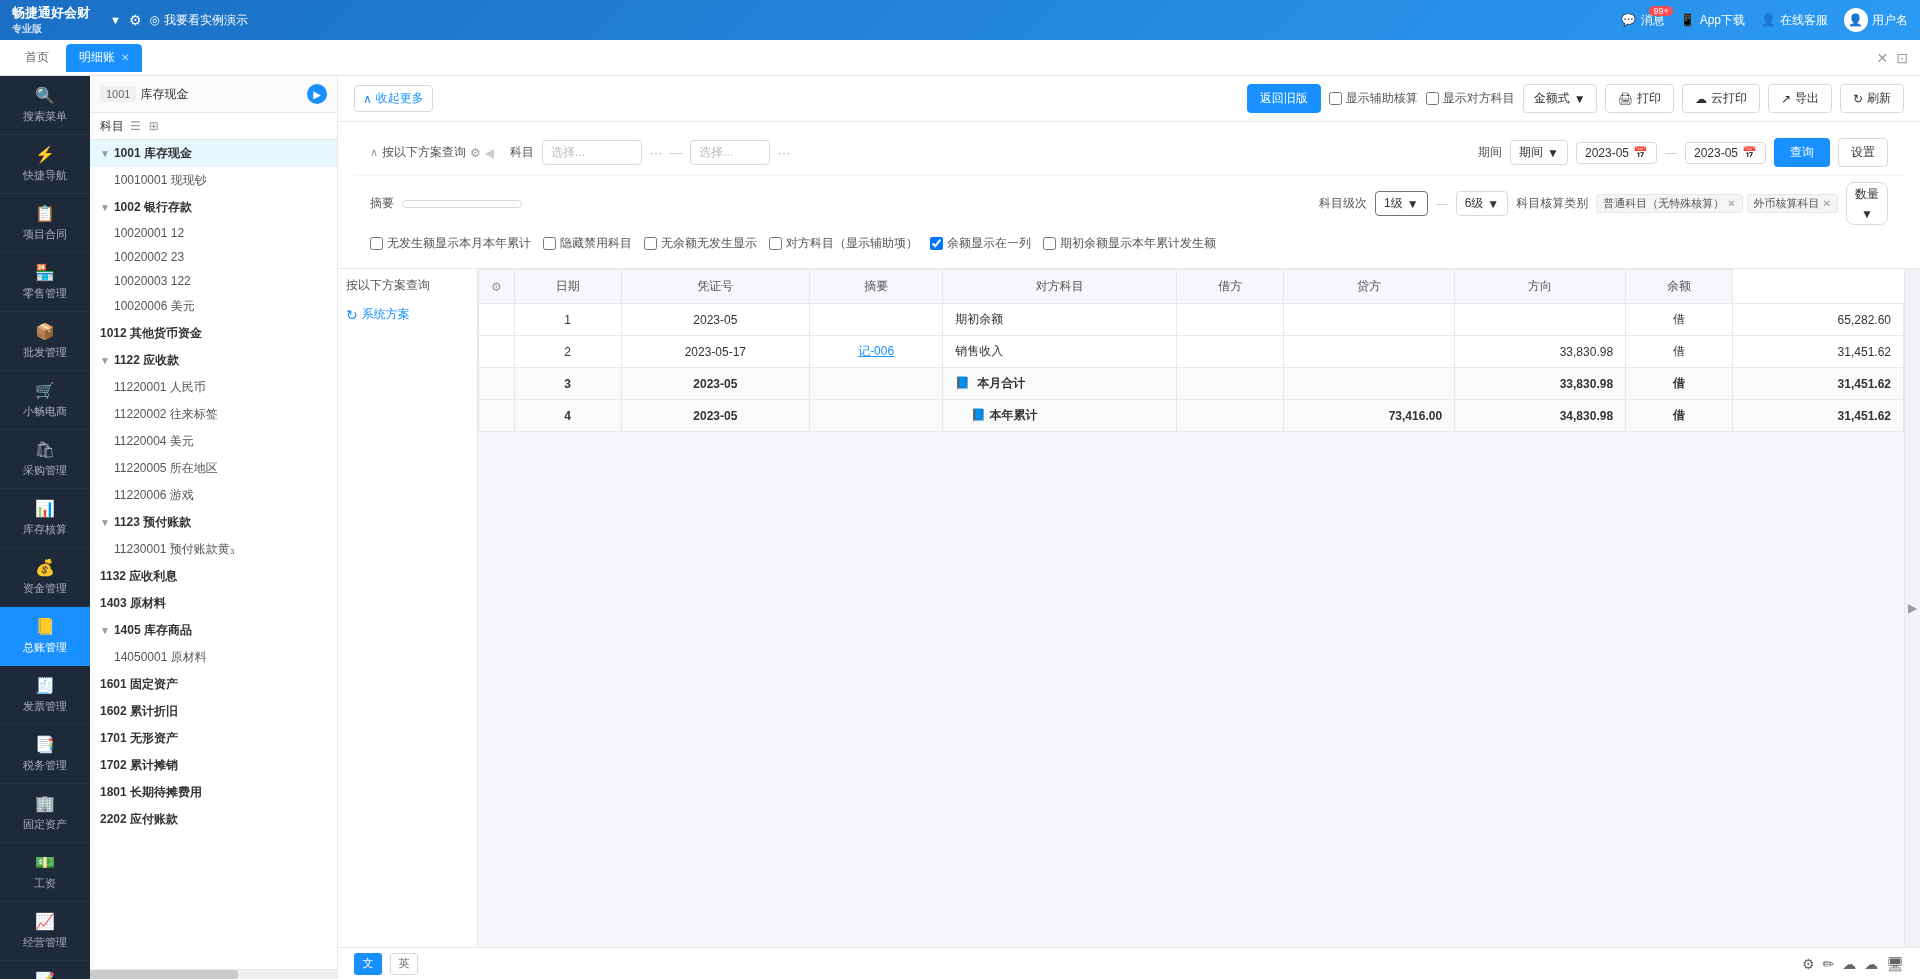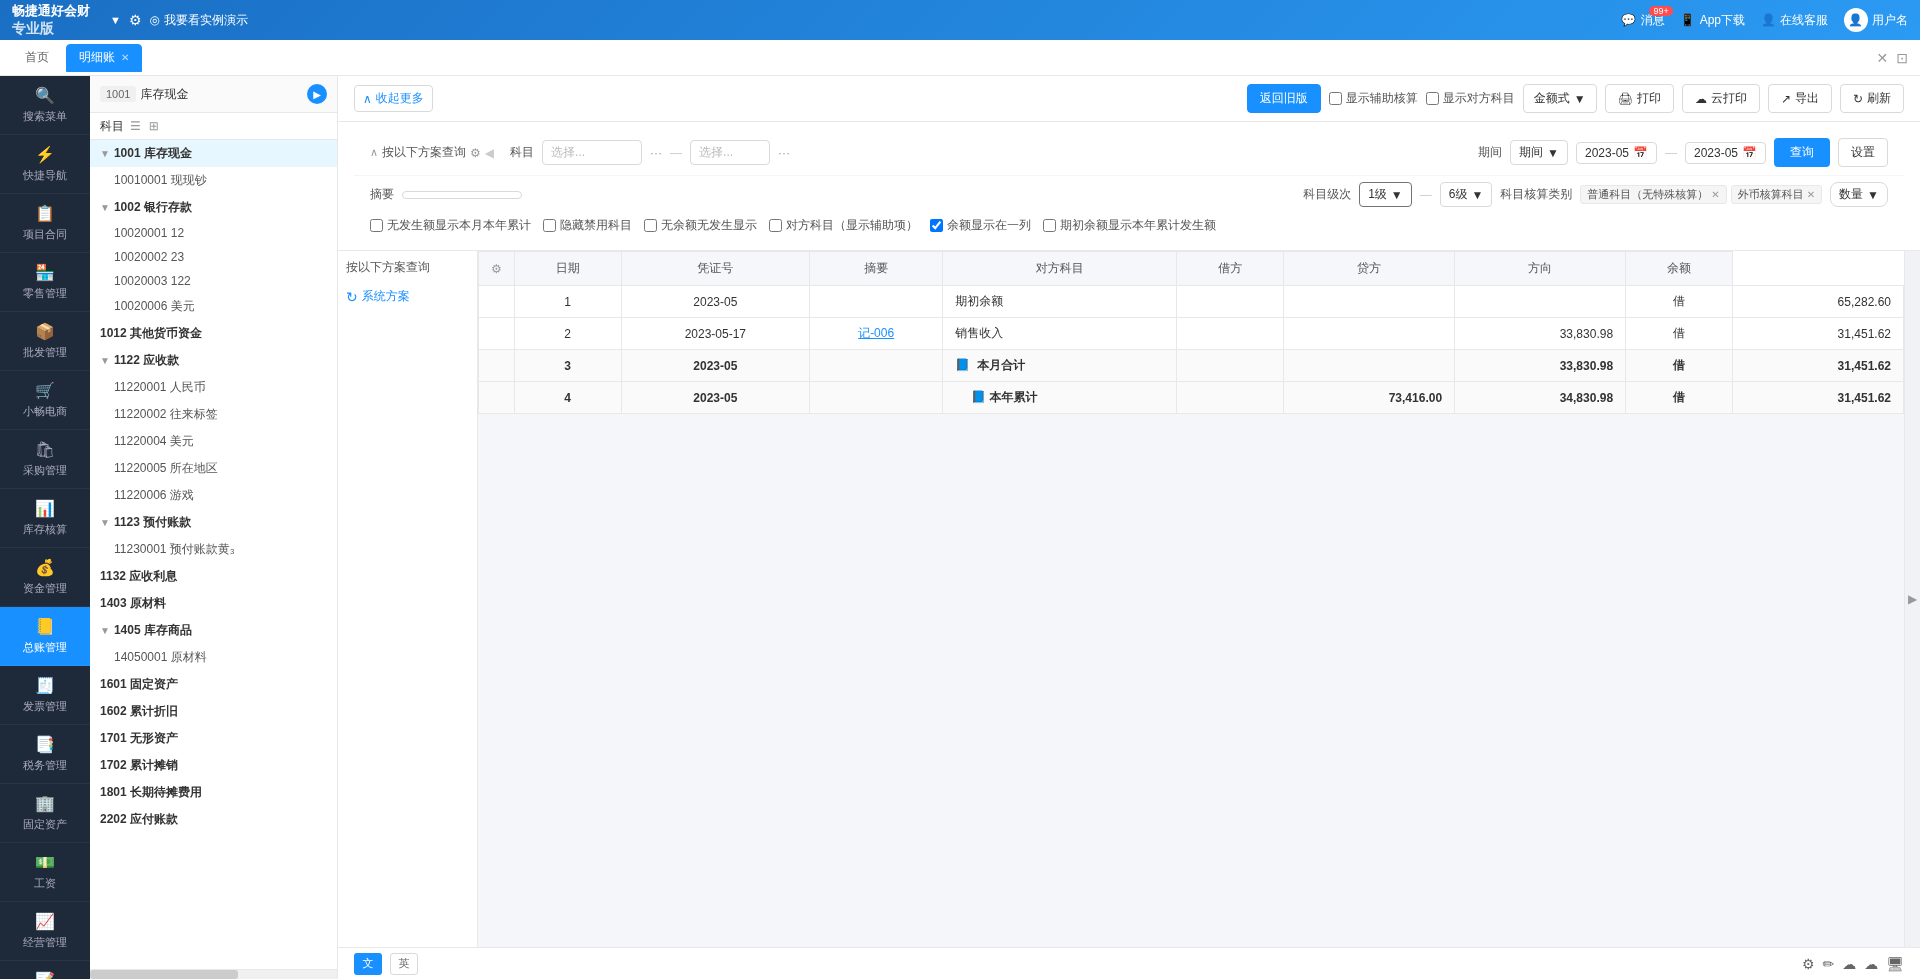--- a/index.html
+++ b/index.html
@@ -5,21 +5,21 @@
     * { box-sizing: border-box; margin: 0; padding: 0; }
     body { font-family: 'Microsoft YaHei', 'PingFang SC', sans-serif; font-size: 12px; background: #f0f2f5; color: #333; overflow: hidden; }
 
     
     .top-bar {
       display: flex; align-items: center; height: 40px;
       background: linear-gradient(135deg, #1a6fc4, #2b9af3);
       padding: 0 12px; gap: 8px;
     }
     .top-bar-logo { color: #fff; font-size: 13px; font-weight: bold; display: flex; align-items: center; gap: 4px; min-width: 90px; }
-    .top-bar-logo .sub { font-size: 14px; opacity: 0.8; display: block; }
+    .top-bar-logo .sub { font-size: 10px; opacity: 0.8; display: block; }
     .top-bar-dropdown { color: #fff; cursor: pointer; font-size: 11px; display: flex; align-items: center; gap: 2px; }
     .top-bar-settings { color: #fff; cursor: pointer; font-size: 14px; }
     .top-bar-demo { color: #fff; font-size: 12px; display: flex; align-items: center; gap: 4px; cursor: pointer; }
     .top-bar-spacer { flex: 1; }
     .top-bar-actions { display: flex; align-items: center; gap: 16px; color: #fff; font-size: 12px; }
     .top-bar-badge { position: relative; cursor: pointer; display: flex; align-items: center; gap: 4px; }
     .badge-count { background: #ff4d4f; color: #fff; font-size: 9px; border-radius: 8px; padding: 0 4px; position: absolute; top: -6px; right: -8px; min-width: 18px; text-align: center; }
     .top-bar-user { display: flex; align-items: center; gap: 4px; cursor: pointer; }
     .avatar { width: 24px; height: 24px; border-radius: 50%; background: #fff; display: flex; align-items: center; justify-content: center; color: #1a6fc4; font-size: 12px; }
 
@@ -463,21 +463,21 @@
           <div class="x-tag">
             <span>普通科目（无特殊核算）</span>
             <span class="x">✕</span>
           </div>
           <div class="x-tag">
             <span>外币核算科目</span>
             <span class="x">✕</span>
           </div>
         </div>
 
-        <div style="border:1px solid #d9d9d9; border-radius:8px; padding:3px 8px; font-size:12px; color:#333; cursor:pointer; display:flex; align-items:center; gap:4px;">
+        <div style="border:1px solid #d9d9d9; border-radius:8px; padding:3px 8px; font-size:12px; color:#333; cursor:pointer; display:flex; align-items:center; gap:4px;flex-direction:column;">
           <span>数量</span>
           <span>▼</span>
         </div>
       </div>
 
       <div style="display:flex; align-items:center; gap:12px; padding:4px 16px 8px;">
         <label class="filter-checkbox">
           <input type="checkbox" style="">
           <span>无发生额显示本月本年累计</span>
         </label>

